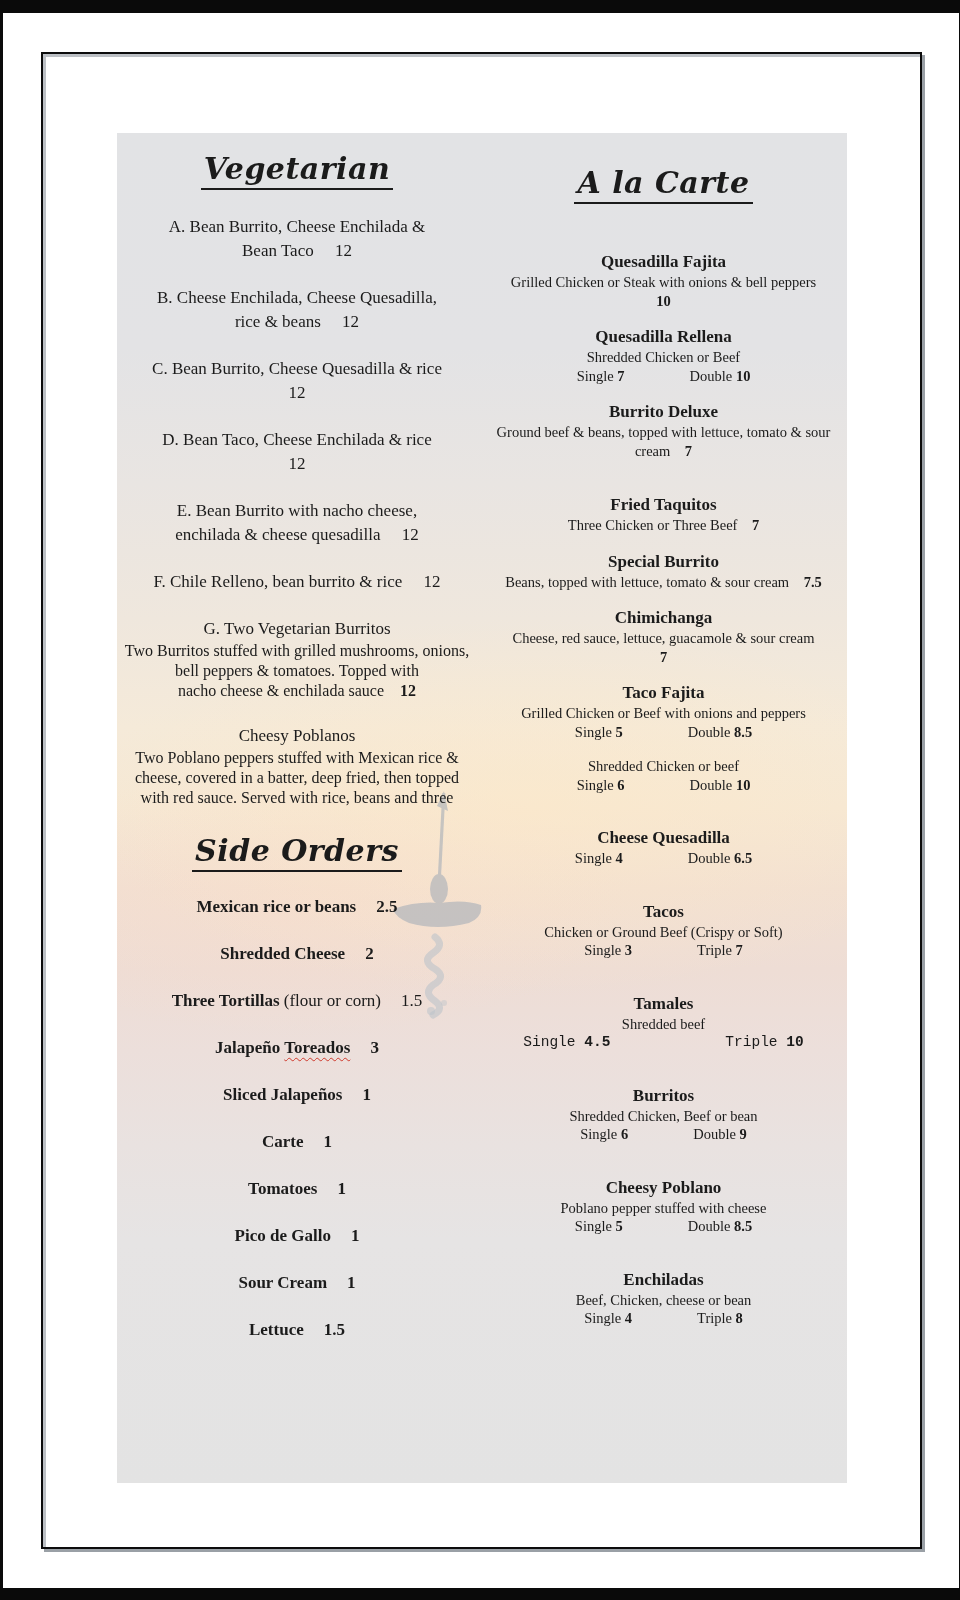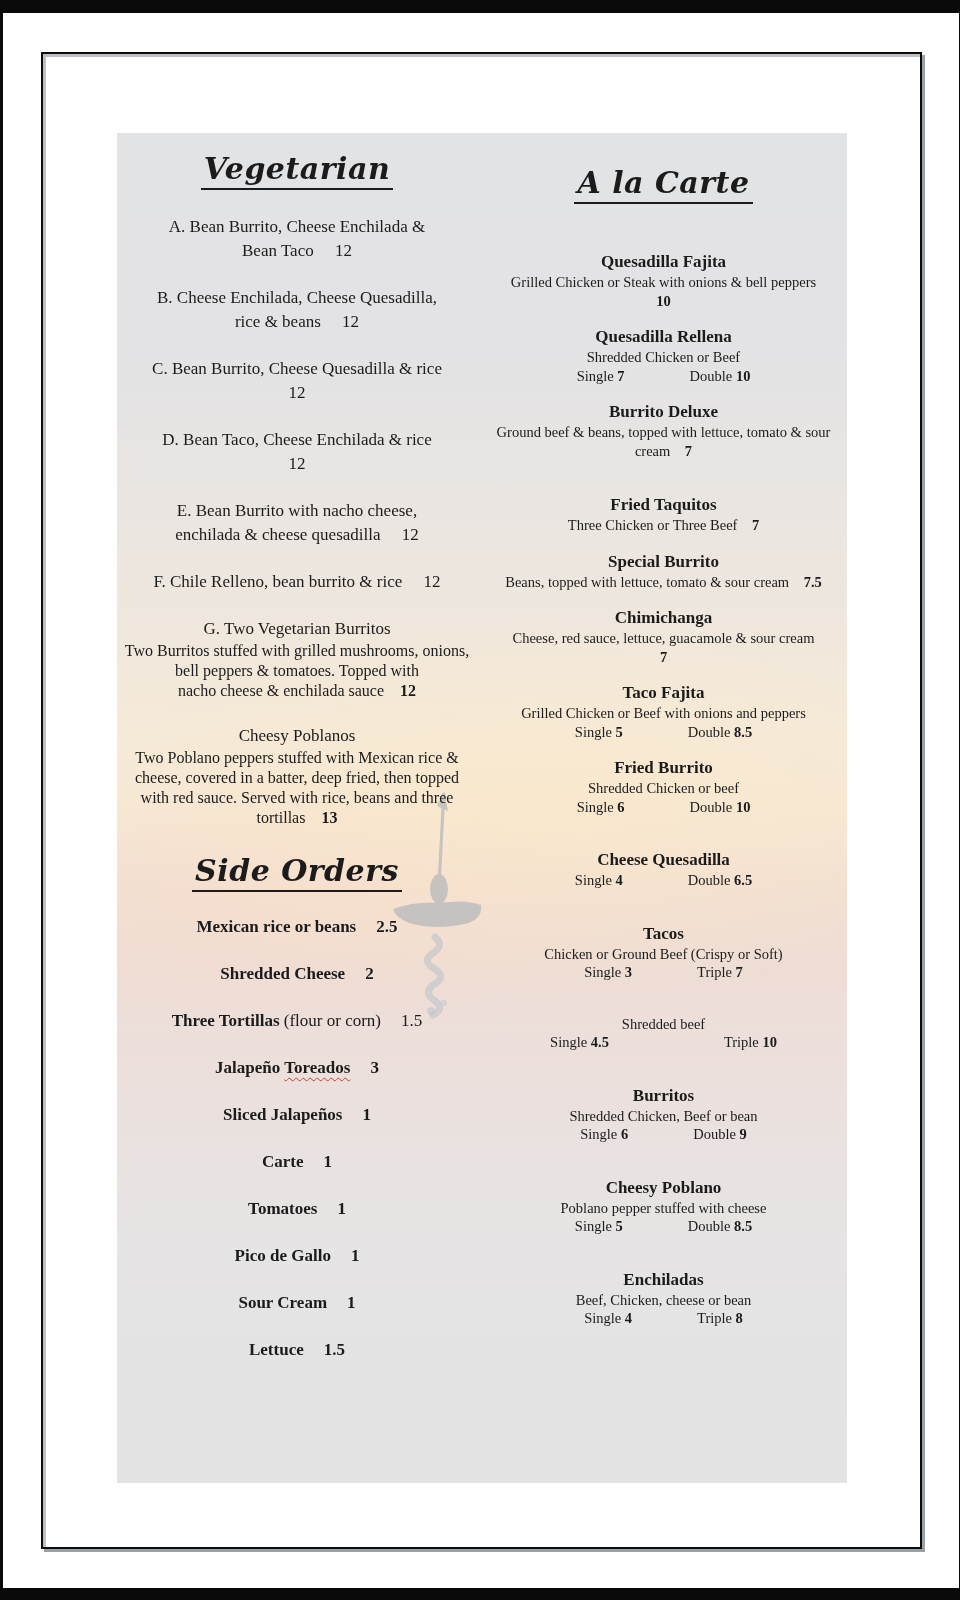--- a/index.html
+++ b/index.html
@@ -57,21 +57,21 @@
   }
 
   .carte-entry{margin-bottom:16px;}
   .entry-name{font-weight:700;font-size:17px;line-height:22px;}
   .entry-desc{font-size:14.5px;line-height:18.5px;white-space:pre-wrap;}
   .entry-price-line{font-size:14.5px;line-height:18.5px;font-weight:700;}
   .options-row{display:flex;justify-content:center;gap:65px;font-size:14.5px;line-height:18.5px;}
   .opt-price{font-weight:700;}
   .carte-entry:nth-child(3){margin-bottom:34px;}
   .carte-entry:nth-child(n+8){margin-bottom:33px;}
-  .carte-entry:nth-child(11) .options-row{gap:115px;}
+  .carte-entry:nth-child(11) .options-row{gap:115px;font-family:Liberation Mono, monospace;}
 
   .boat{position:absolute;left:270px;top:652px;width:100px;height:238px;pointer-events:none;}
 </style>
 </head>
 <body>
 
 <div class="page">
   <div class="frame"></div>
 
   <div class="content">
@@ -122,21 +122,20 @@
             <div class="combo-line">G. Two Vegetarian Burritos</div>
             <div class="desc-line">Two Burritos stuffed with grilled mushrooms, onions,</div>
             <div class="desc-line">bell peppers &amp; tomatoes. Topped with</div>
             <div class="desc-line">nacho cheese &amp; enchilada sauce<span class="price-bold">&nbsp;&nbsp;&nbsp;&nbsp;12</span></div>
           </div>
           <div class="veg-combo">
             <div class="combo-line">Cheesy Poblanos</div>
             <div class="desc-line">Two Poblano peppers stuffed with Mexican rice &amp;</div>
             <div class="desc-line">cheese, covered in a batter, deep fried, then topped</div>
             <div class="desc-line">with red sauce. Served with rice, beans and three</div>
-            <div class="desc-line">tortillas<span class="price-bold">&nbsp;&nbsp;&nbsp;&nbsp;13</span></div>
           </div>
         </div>
 
       <div class="script-title side-title">
         <span class="title-underline">Side Orders</span>
       </div>
       <div>
           <div class="side-row"><span class="side-name">Mexican rice or beans</span><span class="side-price">2.5</span></div>
           <div class="side-row"><span class="side-name">Shredded Cheese</span><span class="side-price">2</span></div>
           <div class="side-row"><span class="side-name">Three Tortillas</span><span class="side-note"> (flour or corn)</span><span class="side-price regular">1.5</span></div>
@@ -187,21 +186,20 @@
           </div>
           <div class="carte-entry">
             <div class="entry-name">Taco Fajita</div>
             <div class="entry-desc">Grilled Chicken or Beef with onions and peppers</div>
             <div class="options-row">
               <span class="option"><span class="opt-label">Single&nbsp;</span><span class="opt-price">5</span></span>
               <span class="option"><span class="opt-label">Double&nbsp;</span><span class="opt-price">8.5</span></span>
             </div>
           </div>
           <div class="carte-entry">
-            <div class="entry-name">Fried Burrito</div>
             <div class="entry-desc">Shredded Chicken or beef</div>
             <div class="options-row">
               <span class="option"><span class="opt-label">Single&nbsp;</span><span class="opt-price">6</span></span>
               <span class="option"><span class="opt-label">Double&nbsp;</span><span class="opt-price">10</span></span>
             </div>
           </div>
           <div class="carte-entry">
             <div class="entry-name">Cheese Quesadilla</div>
             <div class="options-row">
               <span class="option"><span class="opt-label">Single&nbsp;</span><span class="opt-price">4</span></span>
@@ -210,20 +208,21 @@
           </div>
           <div class="carte-entry">
             <div class="entry-name">Tacos</div>
             <div class="entry-desc">Chicken or Ground Beef (Crispy or Soft)</div>
             <div class="options-row">
               <span class="option"><span class="opt-label">Single&nbsp;</span><span class="opt-price">3</span></span>
               <span class="option"><span class="opt-label">Triple&nbsp;</span><span class="opt-price">7</span></span>
             </div>
           </div>
           <div class="carte-entry">
+            <div class="entry-name">Tamales</div>
             <div class="entry-desc">Shredded beef</div>
             <div class="options-row">
               <span class="option"><span class="opt-label">Single&nbsp;</span><span class="opt-price">4.5</span></span>
               <span class="option"><span class="opt-label">Triple&nbsp;</span><span class="opt-price">10</span></span>
             </div>
           </div>
           <div class="carte-entry">
             <div class="entry-name">Burritos</div>
             <div class="entry-desc">Shredded Chicken, Beef or bean</div>
             <div class="options-row">

